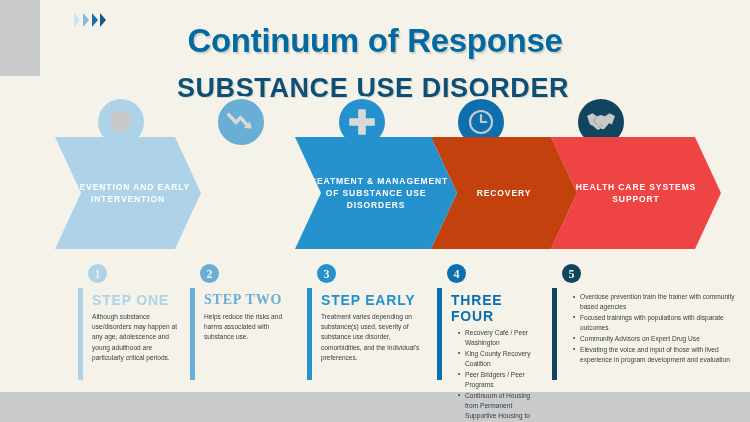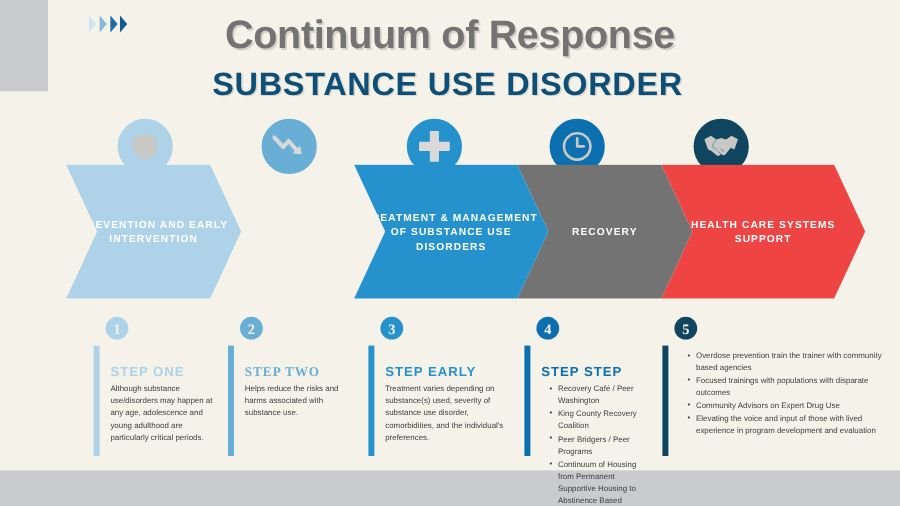--- a/index.html
+++ b/index.html
@@ -46,25 +46,25 @@
   
   .header {
     position: absolute;
     left: 0; top: 10px;
     width: 750px;
     text-align: center;
   }
   .title {
     font-size: 33px;
     font-weight: bold;
-    color: #737373;
+    color: #0369a1;
     letter-spacing: -0.3px;
     text-shadow: 1.5px 1.5px 0 rgba(170,170,160,0.45);
     line-height: 1.18;
-    margin: 0;
+    margin: 12px;
   }
   .subtitle {
     font-size: 27px;
     font-weight: bold;
     color: #0d4f77;
     letter-spacing: 0.6px;
     text-shadow: 1.2px 1.2px 0 rgba(170,170,160,0.4);
     margin: 6px 4px 0 0;
   }
 
@@ -141,24 +141,24 @@
     left: 0; top: 26px;
     width: 5px;
     height: 92px;
   }
   .step-body {
     position: absolute;
     left: 14px; top: 30px;
     width: calc(100% - 18px);
   }
   .step-title {
-    font-size: 11px;
+    font-size: 14px;
     font-weight: bold;
     letter-spacing: 0.8px;
-    margin: 12px 0 4px 0;
+    margin: 0 0 4px 0;
   }
   .step-text {
     font-size: 6.6px;
     color: #3c4043;
     line-height: 1.55;
     margin: 0;
   }
   .step-list {
     margin: 0;
     padding: 0 0 0 8px;
@@ -203,21 +203,21 @@
     <div class="subtitle">SUBSTANCE USE DISORDER</div>
   </div>
 
   <div class="banner" id="banner">
       <div class="arrow a0" style="left: 0px; width: 146px; background: rgb(174, 211, 232); z-index: 10;">
         <div class="arrow-label">PREVENTION AND EARLY INTERVENTION</div>
       </div>
       <div class="arrow an" style="left: 240px; width: 162px; background: rgb(37, 146, 206); z-index: 8;">
         <div class="arrow-label">TREATMENT &amp; MANAGEMENT OF SUBSTANCE USE DISORDERS</div>
       </div>
-      <div class="arrow an" style="left: 376px; width: 146px; background: #737373; z-index: 7; justify-content: center;">
+      <div class="arrow an" style="left: 376px; width: 146px; background: #c2410c; z-index: 7; justify-content: center;">
         <div class="arrow-label">RECOVERY</div>
       </div>
       <div class="arrow an" style="left: 496px; width: 170px; background: #ef4444; z-index: 6;">
         <div class="arrow-label">HEALTH CARE SYSTEMS SUPPORT</div>
       </div>
     </div>
 
   <div class="steps" id="steps">
       <div class="step-card" style="left: 78px; width: 104px;">
         <div class="step-badge" style="background: rgb(174, 211, 232);">1</div>
@@ -240,21 +240,21 @@
         <div class="step-bar" style="background: rgb(37, 146, 206);"></div>
         <div class="step-body">
           <div class="step-title" style="color: rgb(37, 146, 206);">STEP EARLY</div>
           <p class="step-text">Treatment varies depending on substance(s) used, severity of substance use disorder, comorbidities, and the individual's preferences.</p>
         </div>
       </div>
       <div class="step-card" style="left: 437px; width: 108px;">
         <div class="step-badge" style="background: rgb(11, 111, 176);">4</div>
         <div class="step-bar" style="background: rgb(11, 111, 176);"></div>
         <div class="step-body">
-          <div class="step-title" style="color: rgb(11, 111, 176);">STEP STEP</div>
+          <div class="step-title" style="color: rgb(11, 111, 176);">THREE FOUR</div>
           <ul class="step-list">
             <li>Recovery Café / Peer Washington</li>
             <li>King County Recovery Coalition</li>
             <li>Peer Bridgers / Peer Programs</li>
             <li>Continuum of Housing from Permanent Supportive Housing to Abstinence Based Housing</li>
           </ul>
         </div>
       </div>
       <div class="step-card" style="left: 552px; width: 190px;">
         <div class="step-badge" style="background: rgb(16, 69, 95);">5</div>

